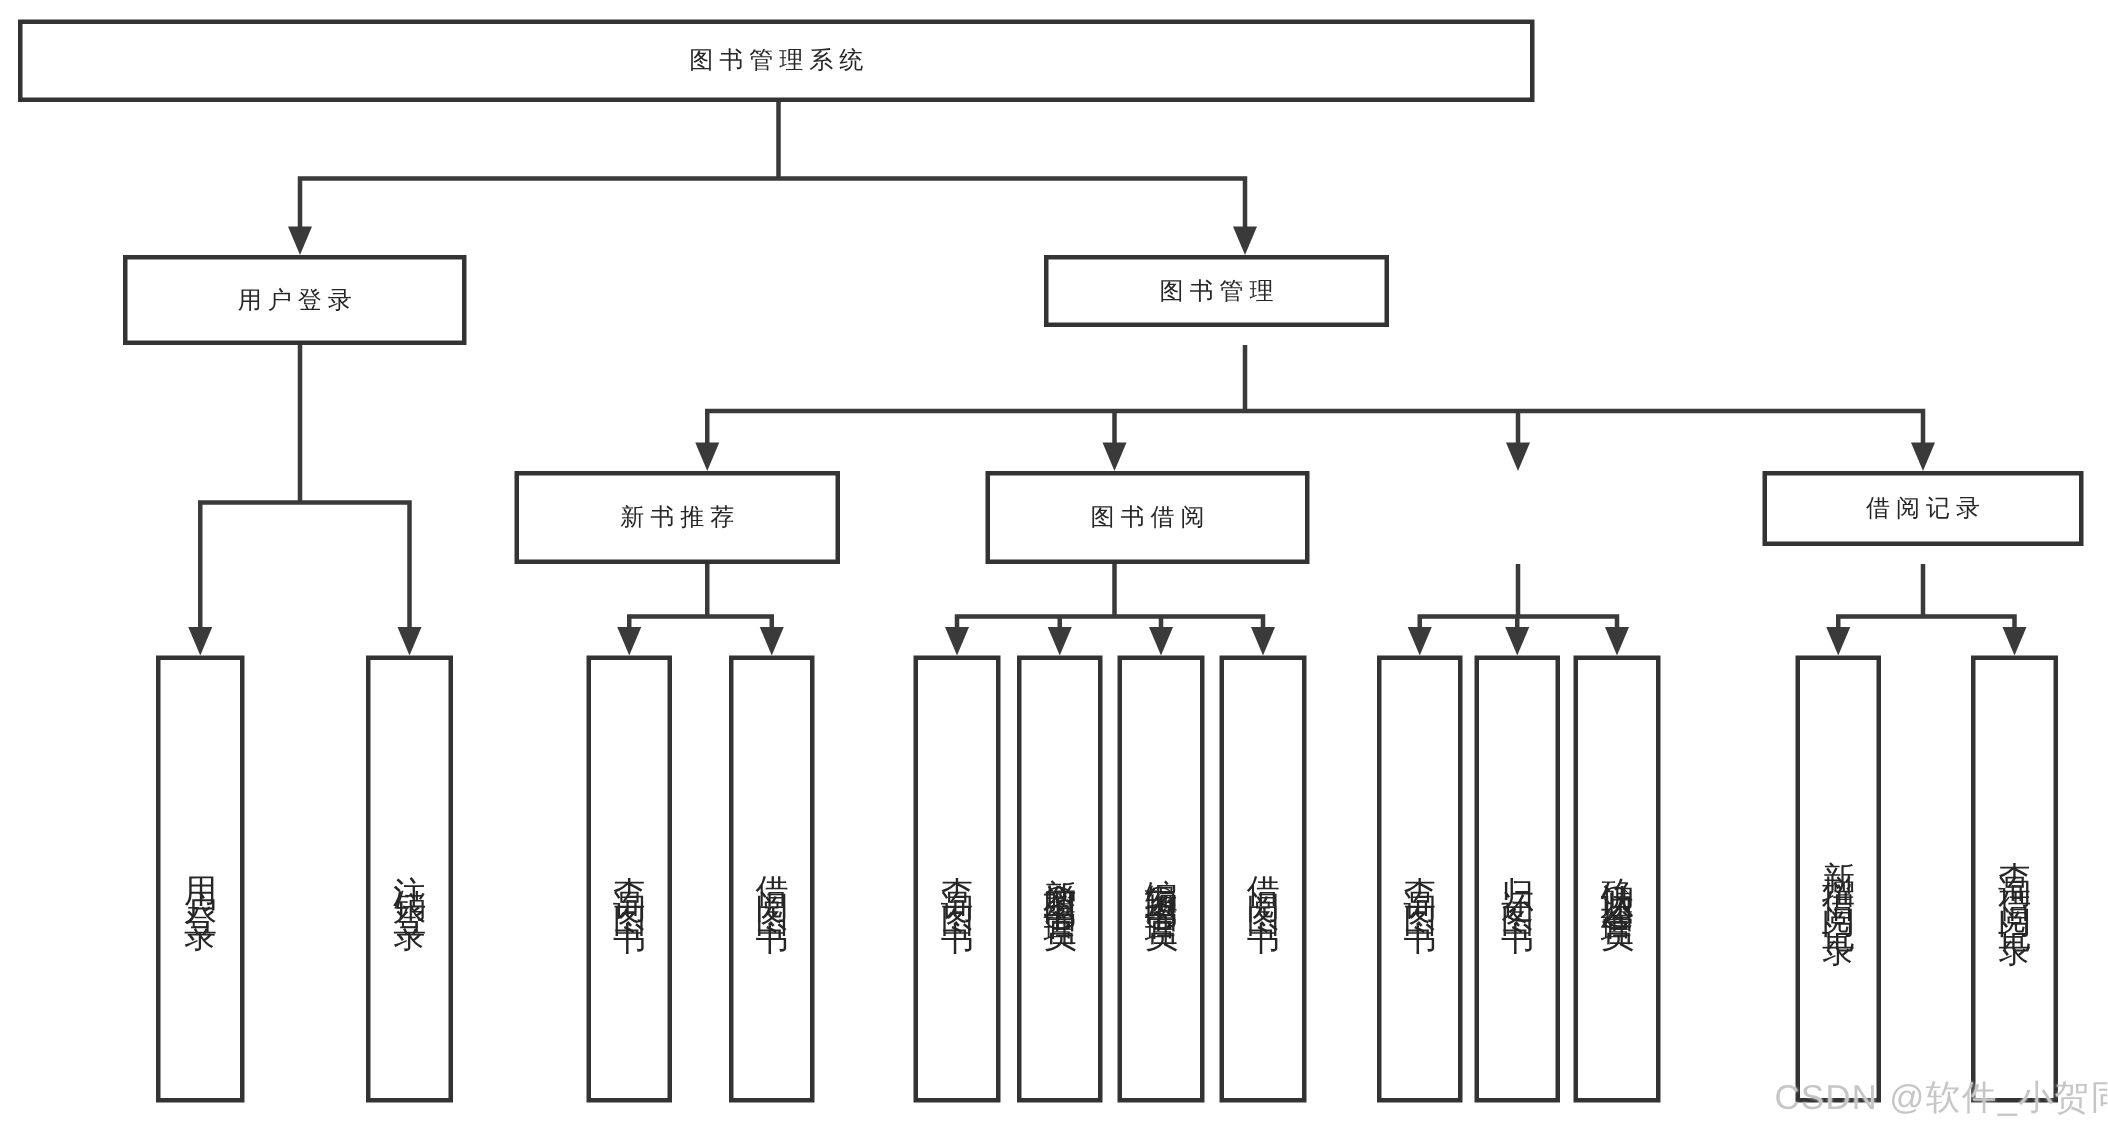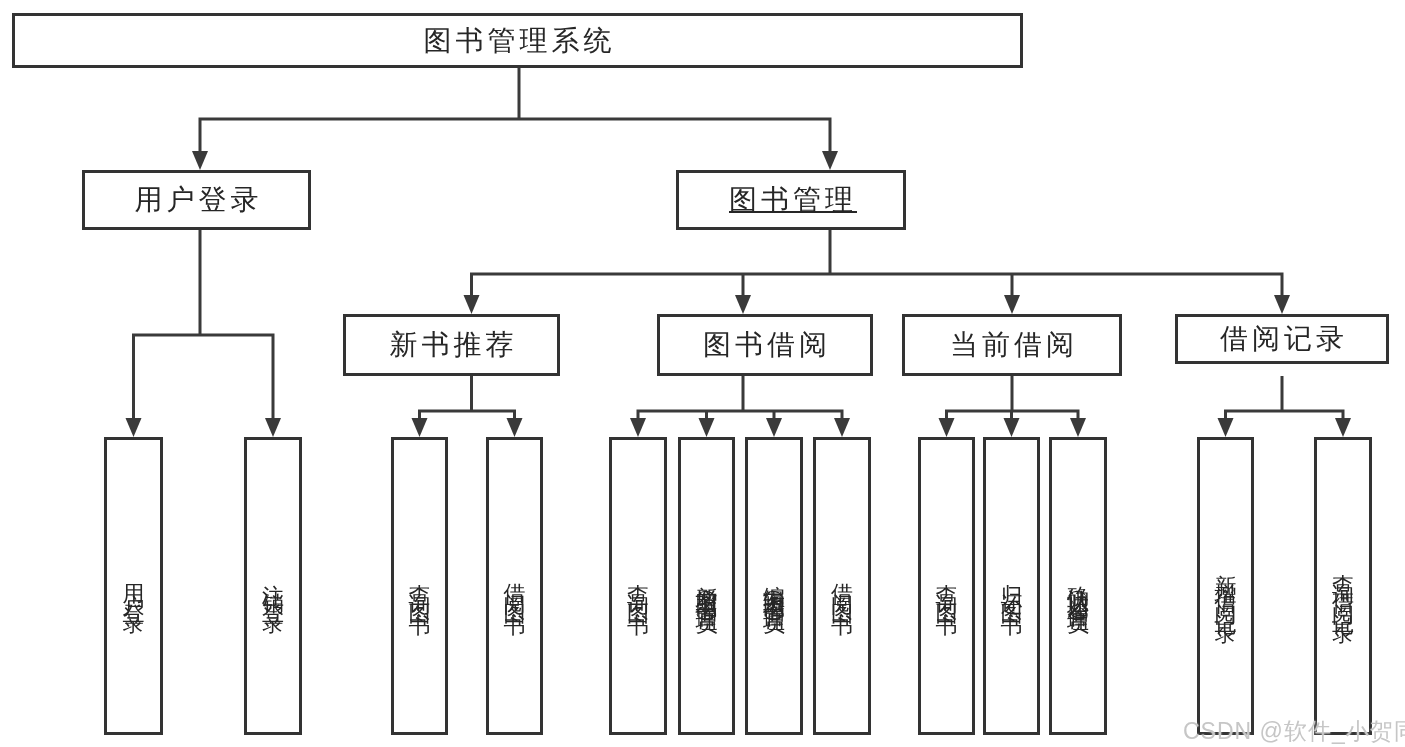--- a/index.html
+++ b/index.html
@@ -6,24 +6,24 @@
   .canvas{
     position:relative;width:1405px;height:747px;background:#ffffff;
     font-family:"Liberation Sans","DejaVu Sans",sans-serif;overflow:hidden;
   }
   svg.connectors{position:absolute;left:0;top:0;width:1405px;height:747px;z-index:1;}
   .node{
     position:absolute;box-sizing:border-box;background:#fff;border:3px solid #333333;
     display:flex;align-items:center;justify-content:center;
     color:#262626;z-index:2;
   }
-  .hnode{font-size:28px;letter-spacing:4px;text-indent:4px;white-space:nowrap;}
+  .hnode{font-size:16px;letter-spacing:4px;text-indent:4px;white-space:nowrap;}
   .root {left:12px;  top:13px;  width:1011px;height:55px;}
   .l2a  {left:82px;  top:170px; width:229px; height:60px;}
-  .l2b  {left:676px; top:170px; width:230px; height:60px;text-decoration:underline;}
+  .l2b  {left:696px; top:170px; width:230px; height:48px;}
   .l3a  {left:343px; top:314px; width:217px; height:62px;}
   .l3b  {left:635px; top:314px; width:216px; height:62px;margin-left:22px;}
   .l3c  {left:902px; top:314px; width:220px; height:62px;}
   .l3d  {left:1175px;top:314px; width:214px; height:50px;}
   .leaf {top:437px;height:298px;border-width:3px;}
   .leaf span{
     writing-mode:vertical-rl;text-orientation:mixed;
     font-size:22px;line-height:1.1;letter-spacing:10px;color:#262626;
   }
   .leaf span.tight{letter-spacing:4px;}
@@ -94,21 +94,20 @@
     </g>
   </svg>
 
   <div class="node hnode root">图书管理系统</div>
 
   <div class="node hnode l2a">用户登录</div>
   <div class="node hnode l2b">图书管理</div>
 
   <div class="node hnode l3a">新书推荐</div>
   <div class="node hnode l3b">图书借阅</div>
-  <div class="node hnode l3c">当前借阅</div>
   <div class="node hnode l3d">借阅记录</div>
 
   <div class="node leaf p1">
     <span>用户登录</span>
   </div>
   <div class="node leaf p2">
     <span>注销登录</span>
   </div>
 
   <div class="node leaf p3">

